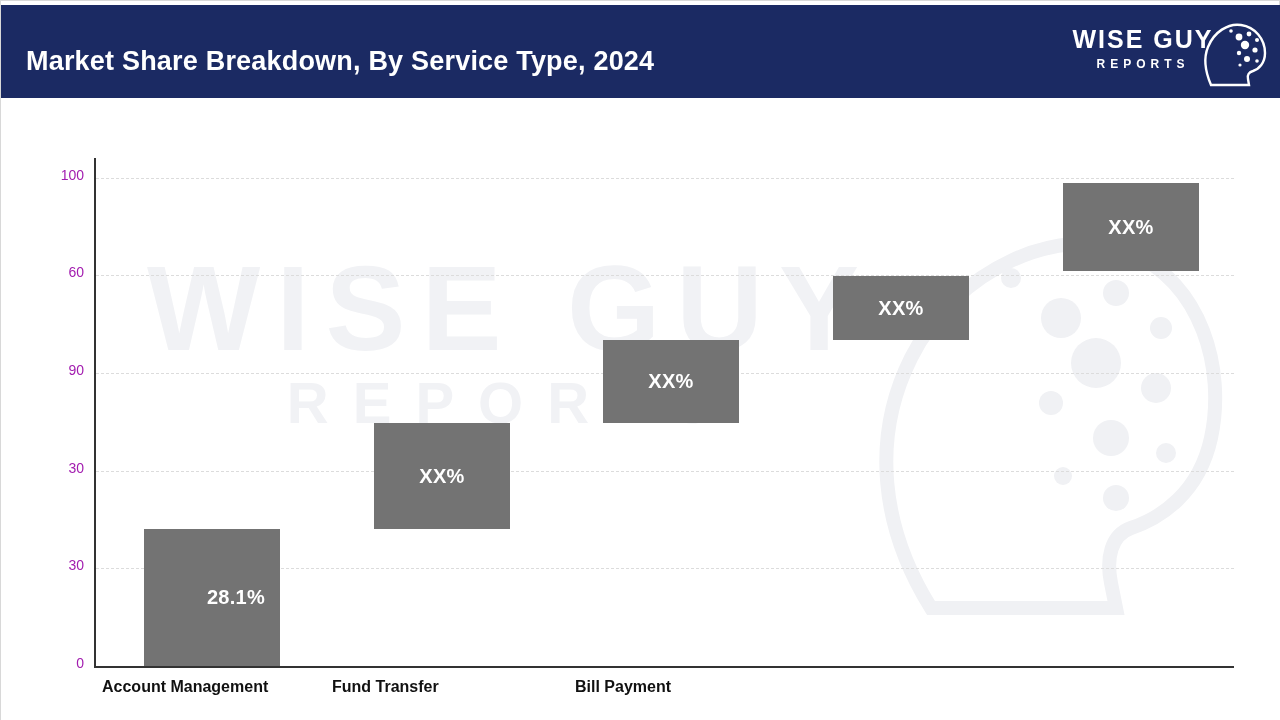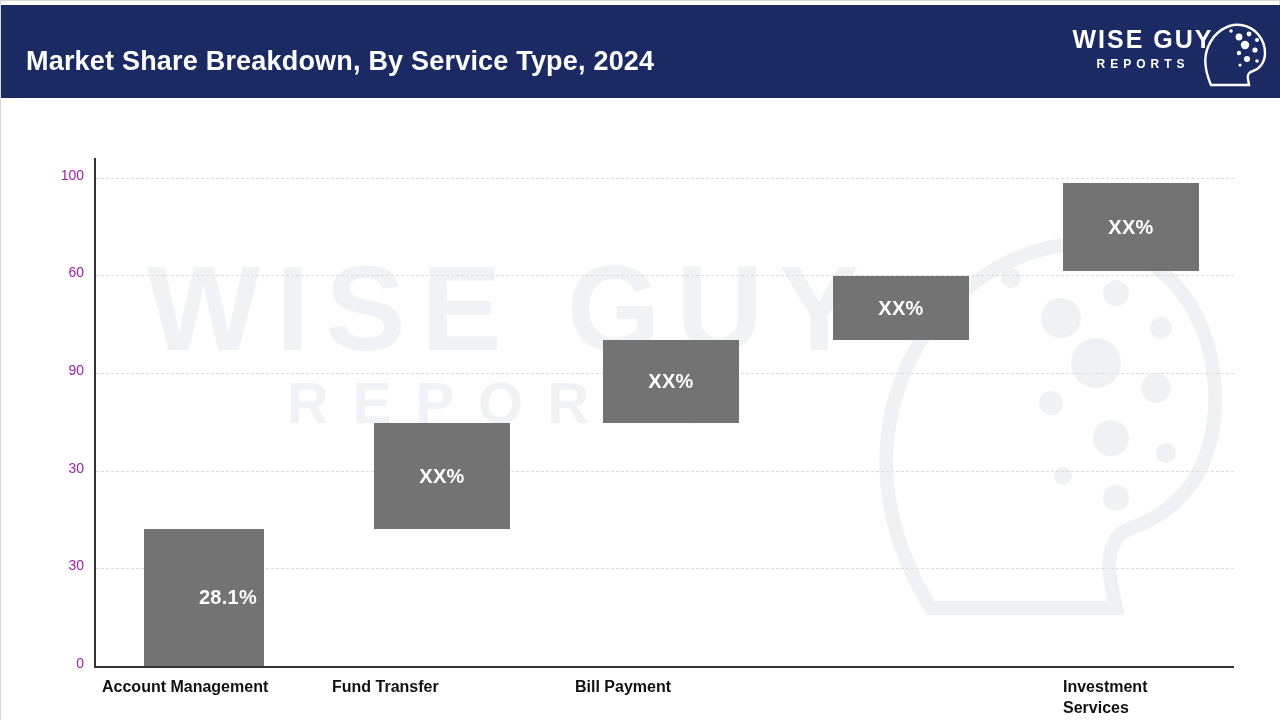--- a/index.html
+++ b/index.html
@@ -253,21 +253,21 @@
     <div class="ytick-wrap" style="top:177px">
       <span class="ytick-label">60</span>
     </div>
     <div class="ytick-wrap" style="top:80px">
       <span class="ytick-label">100</span>
     </div>
 
     <div id="axis-y"></div>
     <div id="axis-x"></div>
 
-    <div class="bar" style="left:143px; width:120px; top:431px; height:137px;padding-left:48px;">
+    <div class="bar" style="left:143px; width:136px; top:431px; height:137px;padding-left:48px;">
       <span class="bar-label">28.1%</span>
     </div>
 
     <div class="bar" style="left:373px; width:136px; top:325px; height:106px;">
       <span class="bar-label">XX%</span>
     </div>
 
     <div class="bar" style="left:602px; width:136px; top:242px; height:83px;">
       <span class="bar-label">XX%</span>
     </div>
@@ -276,16 +276,15 @@
       <span class="bar-label">XX%</span>
     </div>
 
     <div class="bar" style="left:1062px; width:136px; top:85px; height:88px;">
       <span class="bar-label">XX%</span>
     </div>
 
     <div class="xtick-label" style="left:101px; width:220px;">Account Management</div>
     <div class="xtick-label" style="left:331px; width:220px;">Fund Transfer</div>
     <div class="xtick-label" style="left:574px; width:220px;">Bill Payment</div>
-    <div class="xtick-label" style="left:1062px; width:136px;">Investment Services</div>
 
   </div>
 </div>
 
 </body></html>

